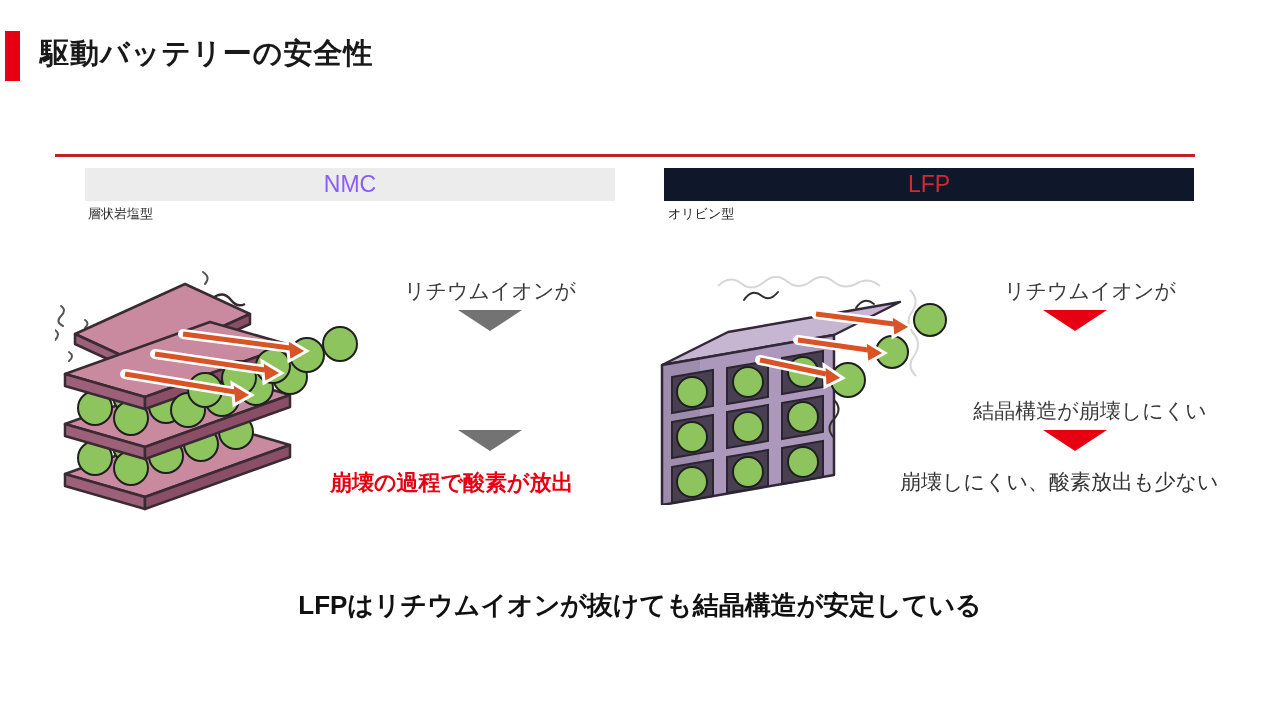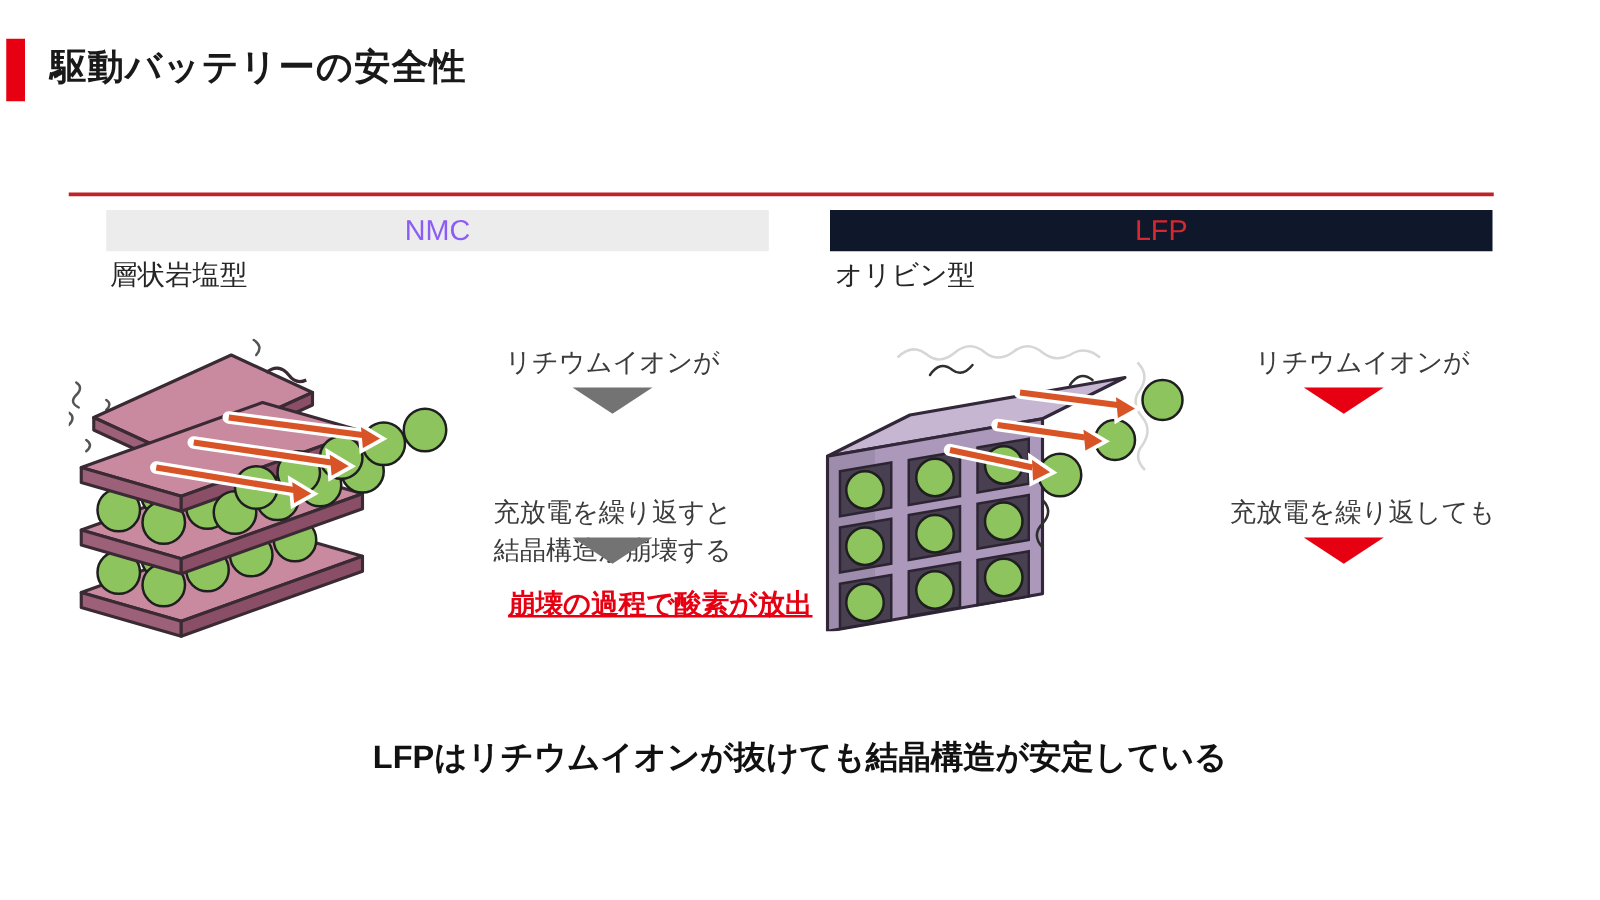--- a/index.html
+++ b/index.html
@@ -9,39 +9,39 @@
   }
   
   .accent-bar{position:absolute;left:5px;top:31px;width:15px;height:50px;background:#e60012;}
   .page-title{position:absolute;left:40px;top:34px;font-size:29px;font-weight:700;color:#191919;letter-spacing:1px;}
   
   .red-rule{position:absolute;left:55px;top:154px;width:1140px;height:3px;background:#bf2328;}
   
   .col-header{position:absolute;top:168px;width:530px;height:33px;line-height:33px;text-align:center;font-size:23px;}
   .col-header.nmc{left:85px;background:#ececec;color:#8b5cf6;}
   .col-header.lfp{left:664px;background:#0f172a;color:#d7282f;}
-  .struct-label{position:absolute;top:205px;font-size:22px;color:#262626;}
+  .struct-label{position:absolute;top:205px;font-size:13px;color:#262626;}
   .struct-label.nmc{left:88px;}
   .struct-label.lfp{left:668px;}
   
   .illus{position:absolute;}
   .illus.nmc{left:55px;top:262px;width:310px;height:250px;}
   .illus.lfp{left:648px;top:260px;width:310px;height:245px;}
   
   .step{position:absolute;text-align:center;font-size:21px;line-height:1.42;color:#3c3c3c;margin-top:48px;}
   .step.nmc{left:330px;width:320px;}
   .step.lfp{left:900px;width:380px;}
   .step.row1{top:228px;}
   .step.row2{top:348px;}
   .tri{position:absolute;width:0;height:0;border-left:32px solid transparent;border-right:32px solid transparent;border-top:21px solid #737373;}
   .tri.nmc{left:458px;}
   .tri.lfp{left:1043px;border-top-color:#e60012;}
   .tri.r1{top:310px;}
   .tri.r2{top:430px;}
-  .conclusion{position:absolute;text-align:right;text-decoration:underline;}
+  .conclusion{position:absolute;text-align:left;}
   .conclusion.nmc{left:330px;width:320px;top:468px;font-size:22px;font-weight:700;color:#e60012;}
   .conclusion.lfp{left:900px;width:380px;top:468px;font-size:21px;color:#333333;}
   
   .headline{position:absolute;left:0;top:588px;width:1280px;text-align:center;font-size:26px;font-weight:700;color:#111111;}
 </style>
 </head>
 <body>
 
 <div class="slide">
 
@@ -194,31 +194,28 @@
       <line x1="112" y1="100" x2="178" y2="114" stroke="#fff" stroke-width="10" stroke-linecap="round"></line>
       <polygon points="195,118 176,105 177,127" fill="#d85427" stroke="#fff" stroke-width="3"></polygon>
       <line x1="112" y1="100" x2="178" y2="114" stroke="#d85427" stroke-width="5"></line>
     </g>
   </svg>
 
   <div class="step nmc row1">
     <div>リチウムイオンが</div>
   </div>
   <div class="tri nmc r1"></div>
-  <div class="step nmc row2">
-    <div>充放電を繰り返すと</div>
-    <div>結晶構造が崩壊する</div>
-  </div>
   <div class="tri nmc r2"></div>
   <div class="conclusion nmc">崩壊の過程で酸素が放出</div>
 
   <div class="step lfp row1">
     <div>リチウムイオンが</div>
   </div>
   <div class="tri lfp r1"></div>
   <div class="step lfp row2">
-    <div>充放電を繰り返しても</div>
+    <div>結晶構造が崩壊しにくい</div>
   </div>
   <div class="tri lfp r2"></div>
+  <div class="conclusion lfp">崩壊しにくい、酸素放出も少ない</div>
 
   <div class="headline">LFPはリチウムイオンが抜けても結晶構造が安定している</div>
 
 </div>
 
 </body></html>

